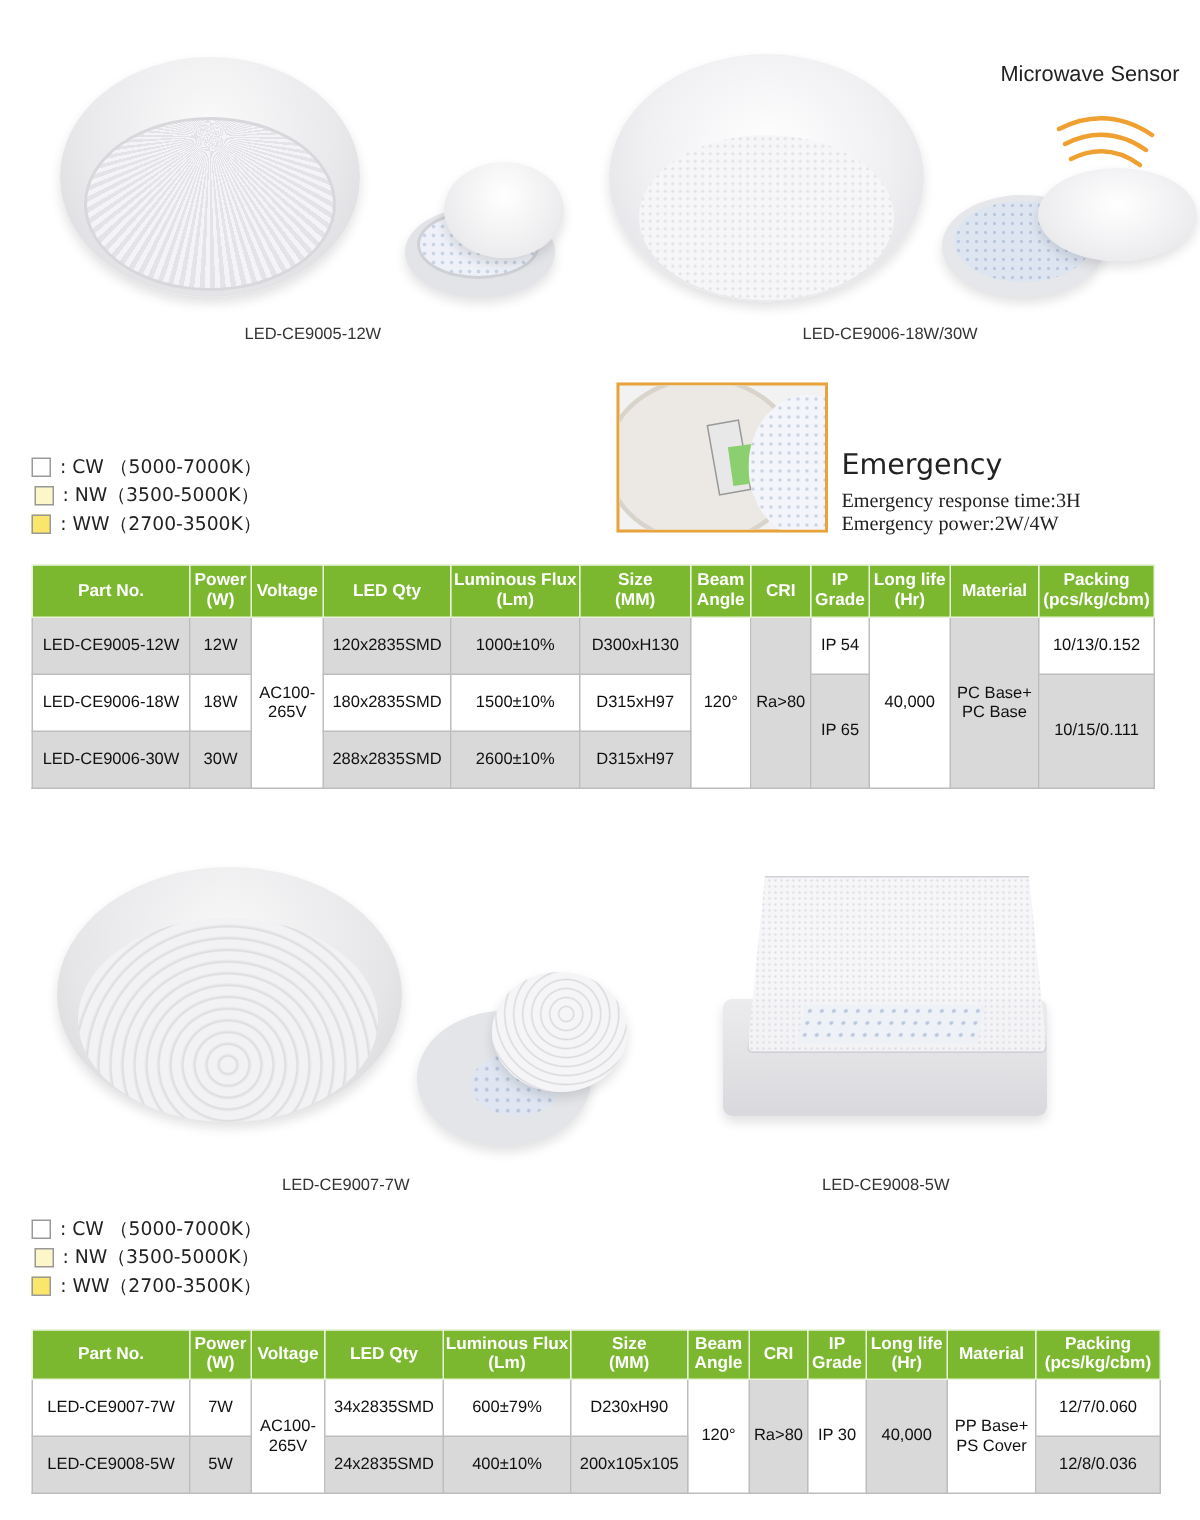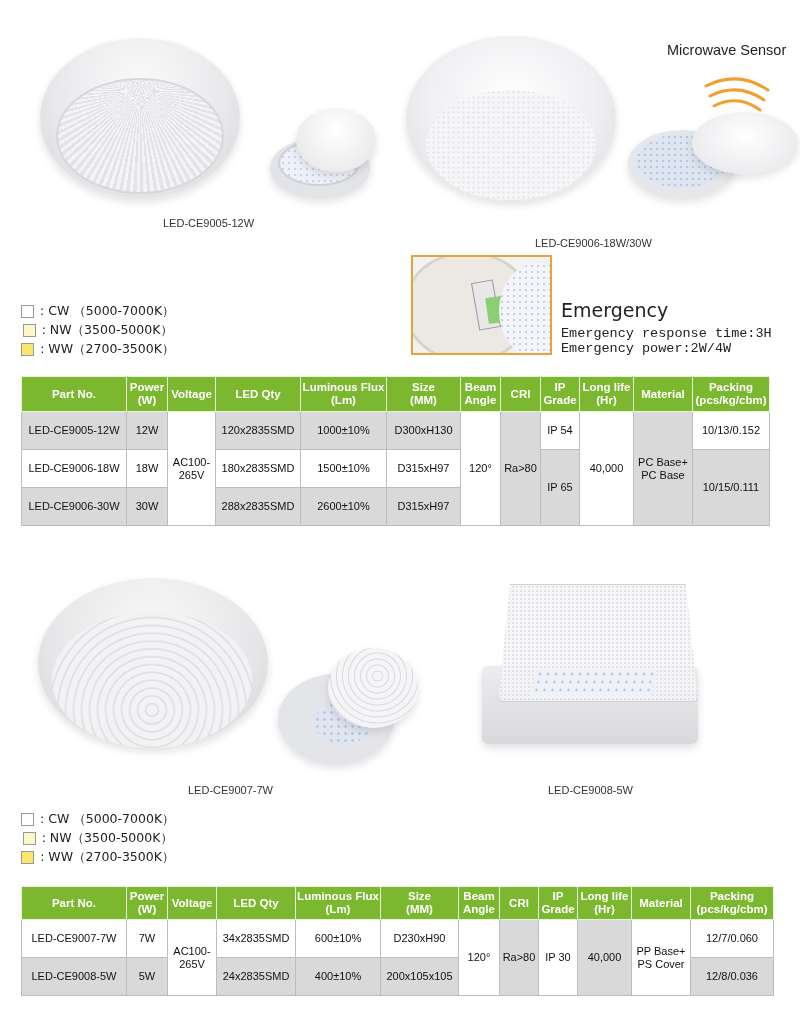--- a/index.html
+++ b/index.html
@@ -11,21 +11,21 @@
 
   
   .dome { border-radius: 50%; position: absolute; }
   .lamp-shadow { box-shadow: 0 4px 8px rgba(0,0,0,0.12); }
 
   .legend { font-family: "DejaVu Sans", sans-serif; font-size: 12.5px; color: #222; }
   .legend-row { display: flex; align-items: center; height: 19px; justify-content: center; }
   .swatch { width: 13px; height: 13px; border: 1px solid #999; margin-right: 6px; }
 
   .emergency-title { font-family: "DejaVu Sans", sans-serif; font-size: 19px; color: #222; }
-  .emergency-line { font-family: Liberation Mono, monospace; font-size: 13.5px; color: #222; line-height: 15px; }
+  .emergency-line { font-family: Liberation Serif, serif; font-size: 13.5px; color: #222; line-height: 15px; }
   .sensor-label { font-size: 14.5px; color: #222; text-align: center; }
 
   table.spec { position: absolute; border-collapse: collapse; table-layout: fixed; font-size: 11px; color: #111; }
   table.spec th { background: #7cb82f; color: #fff; font-weight: bold; font-size: 11.5px; line-height: 13px; border: 1px solid #e8f3d8; padding: 0 1px; text-align: center; }
   table.spec td { border: 1px solid #bdbdbd; text-align: center; padding: 0 2px; white-space: nowrap; line-height: 13px; }
   td.g { background: #d9d9d9; }
   td.w { background: #ffffff; }
 </style>
 </head>
 <body>
@@ -47,21 +47,21 @@
   <div class="dome lamp-shadow" style="left:228px;top:100px;width:108px;height:68px;background:#e6e7eb;"></div>
   <div class="dome" style="left:236px;top:104px;width:92px;height:54px;background:radial-gradient(circle, #b9c6de 0.8px, #dde5f1 1.3px) 0 0/6px 6px;"></div>
   <div class="dome lamp-shadow" style="left:292px;top:82px;width:106px;height:62px;background:radial-gradient(ellipse at 50% 40%, #ffffff 0%, #ececef 70%, #d6d6da 100%);"></div>
   <svg class="abs" style="left:302px;top:44px;" width="72" height="42" viewBox="0 0 72 42">
     <path d="M4 12 Q36 -4 66 16" fill="none" stroke="#f0a030" stroke-width="3" stroke-linecap="round"></path>
     <path d="M8 22 Q36 8 62 26" fill="none" stroke="#f0a030" stroke-width="3" stroke-linecap="round"></path>
     <path d="M12 32 Q36 20 58 36" fill="none" stroke="#f0a030" stroke-width="3" stroke-linecap="round"></path>
   </svg>
 </div>
 <div class="abs sensor-label" style="left:667px;top:42px;">Microwave Sensor</div>
-<div class="abs caption" style="left:535px;top:217px;margin-top:20px;">LED-CE9006-18W/30W</div>
+<div class="abs caption" style="left:535px;top:217px;">LED-CE9006-18W/30W</div>
 
 <div class="abs legend" style="left:21px;top:302px;">
   <div class="legend-row">
     <span class="swatch" style="background:#ffffff;"></span>
     <span>: CW （5000-7000K）</span>
   </div>
   <div class="legend-row">
     <span class="swatch" style="background:#fdf6c8;"></span>
     <span>: NW（3500-5000K）</span>
   </div>
@@ -203,21 +203,21 @@
     <th><span>IP</span><br><span>Grade</span></th>
     <th><span>Long life</span><br><span>(Hr)</span></th>
     <th><span>Material</span></th>
     <th><span>Packing</span><br><span>(pcs/kg/cbm)</span></th>
   </tr>
   <tr style="height:38px;">
     <td class="w">LED-CE9007-7W</td>
     <td class="w">7W</td>
     <td class="w" rowspan="2"><span>AC100-</span><br><span>265V</span></td>
     <td class="w">34x2835SMD</td>
-    <td class="w">600±10%</td>
+    <td class="w">600±79%</td>
     <td class="w">D230xH90</td>
     <td class="w" rowspan="2">120°</td>
     <td class="g" rowspan="2">Ra&gt;80</td>
     <td class="w" rowspan="2">IP 30</td>
     <td class="g" rowspan="2">40,000</td>
     <td class="w" rowspan="2"><span>PP Base+</span><br><span>PS Cover</span></td>
     <td class="w">12/7/0.060</td>
   </tr>
   <tr style="height:38px;">
     <td class="g">LED-CE9008-5W</td>

